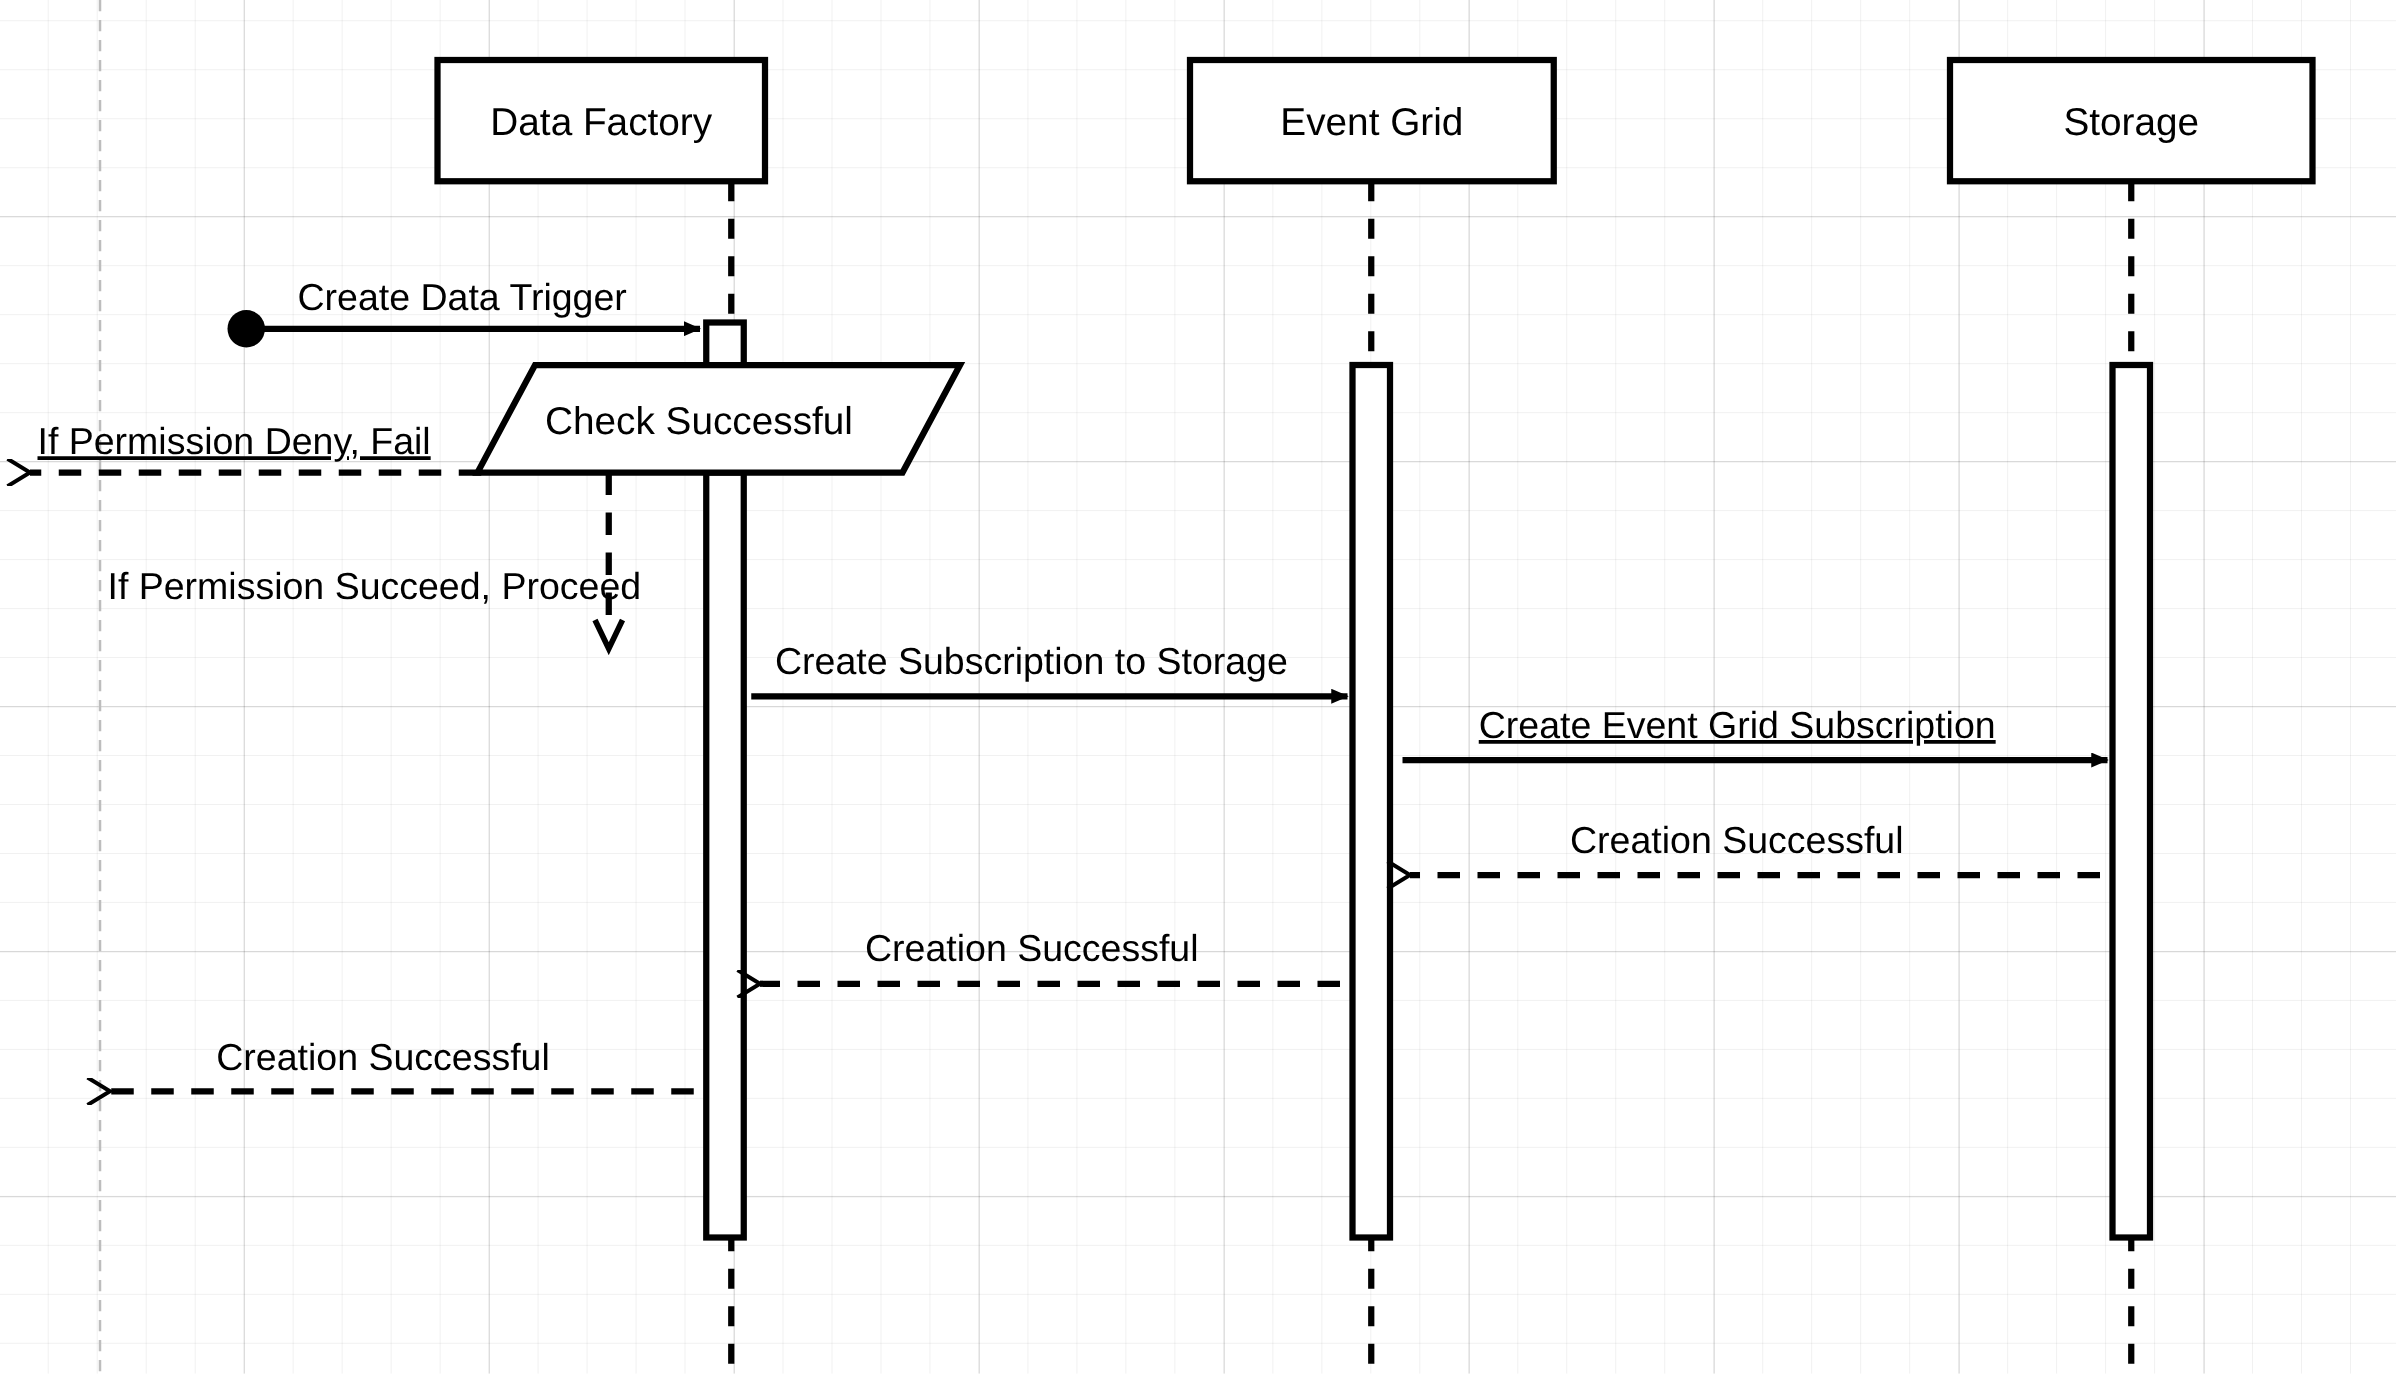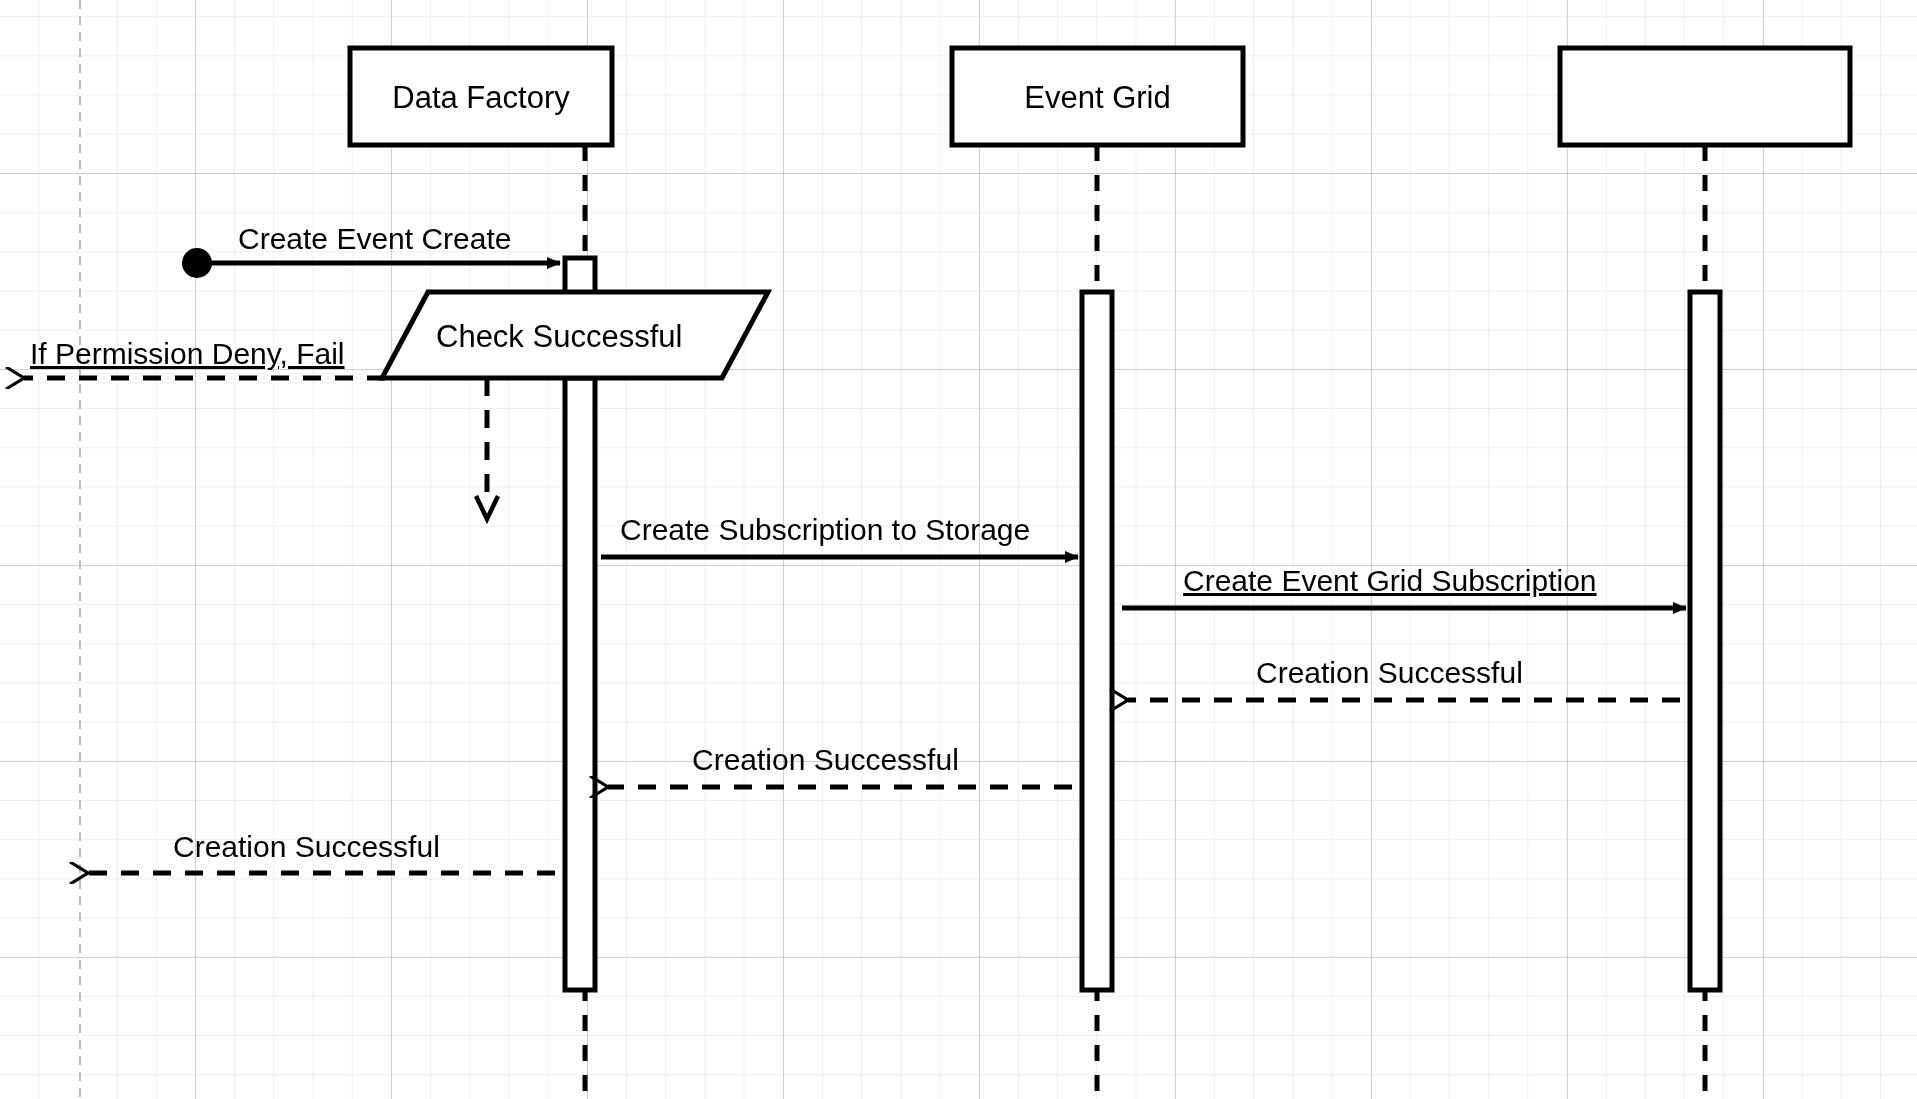--- a/index.html
+++ b/index.html
@@ -104,27 +104,29 @@
 
     <line x1="1072" y1="787" x2="608" y2="787" stroke="#000000" stroke-width="5" stroke-dasharray="18,14" marker-end="url(#openArrowLeft)"></line>
 
     <line x1="555" y1="873" x2="88" y2="873" stroke="#000000" stroke-width="5" stroke-dasharray="18,14" marker-end="url(#openArrowLeft)"></line>
   </svg>
 
   <div class="lbl participant-label" style="left:350px; top:82px; width:262px;">Data Factory</div>
 
   <div class="lbl participant-label" style="left:952px; top:82px; width:291px;">Event Grid</div>
 
+  <div class="lbl participant-label" style="left:1560px; top:82px; width:290px;">Storage</div>
 
   <div class="lbl shape-label" style="left:436px; top:321px;">Check Successful</div>
 
-  <div class="lbl msg-label" style="left:238px; top:224px;">Create Event Create</div>
+  <div class="lbl msg-label" style="left:238px; top:224px;">Create Data Trigger</div>
 
   <div class="lbl msg-label" style="left:30px; top:339px;text-decoration:underline;">If Permission Deny, Fail</div>
 
+  <div class="lbl msg-label" style="left:86px; top:455px;">If Permission Succeed, Proceed</div>
 
   <div class="lbl msg-label" style="left:620px; top:515px;">Create Subscription to Storage</div>
 
   <div class="lbl msg-label" style="left:1183px; top:566px;text-decoration:underline;">Create Event Grid Subscription</div>
 
   <div class="lbl msg-label" style="left:1256px; top:658px;">Creation Successful</div>
 
   <div class="lbl msg-label" style="left:692px; top:745px;">Creation Successful</div>
 
   <div class="lbl msg-label" style="left:173px; top:832px;">Creation Successful</div>

